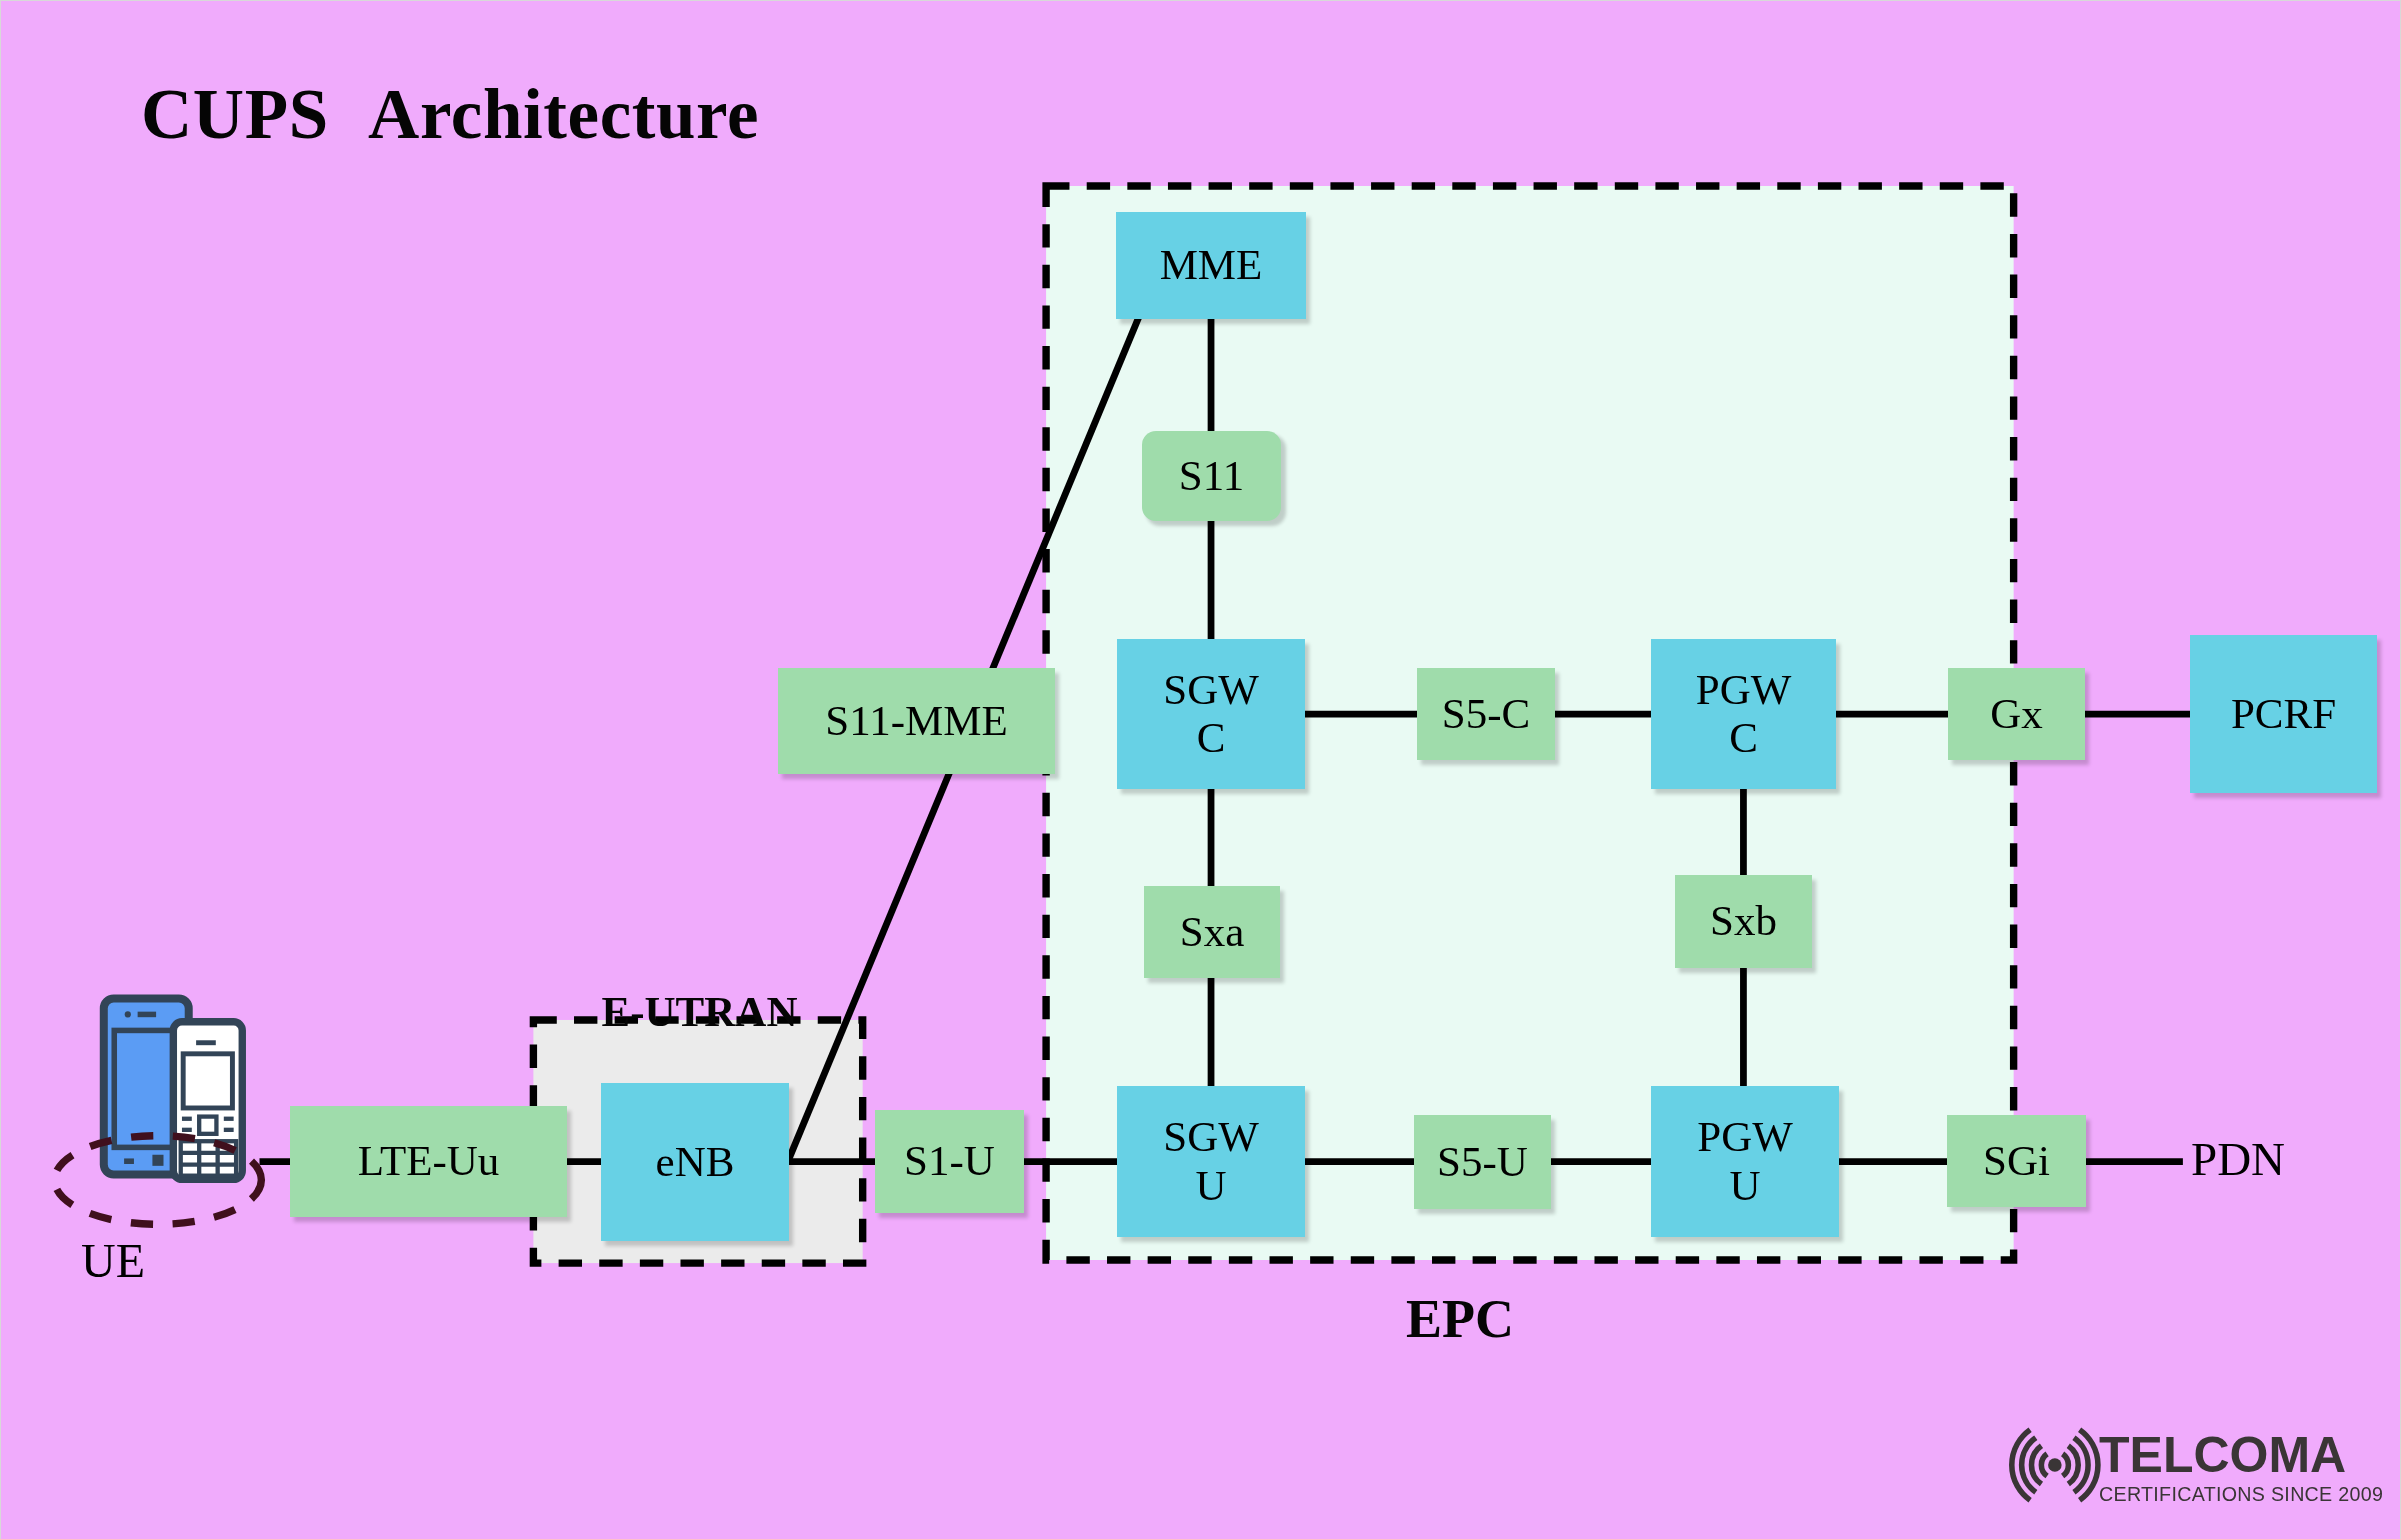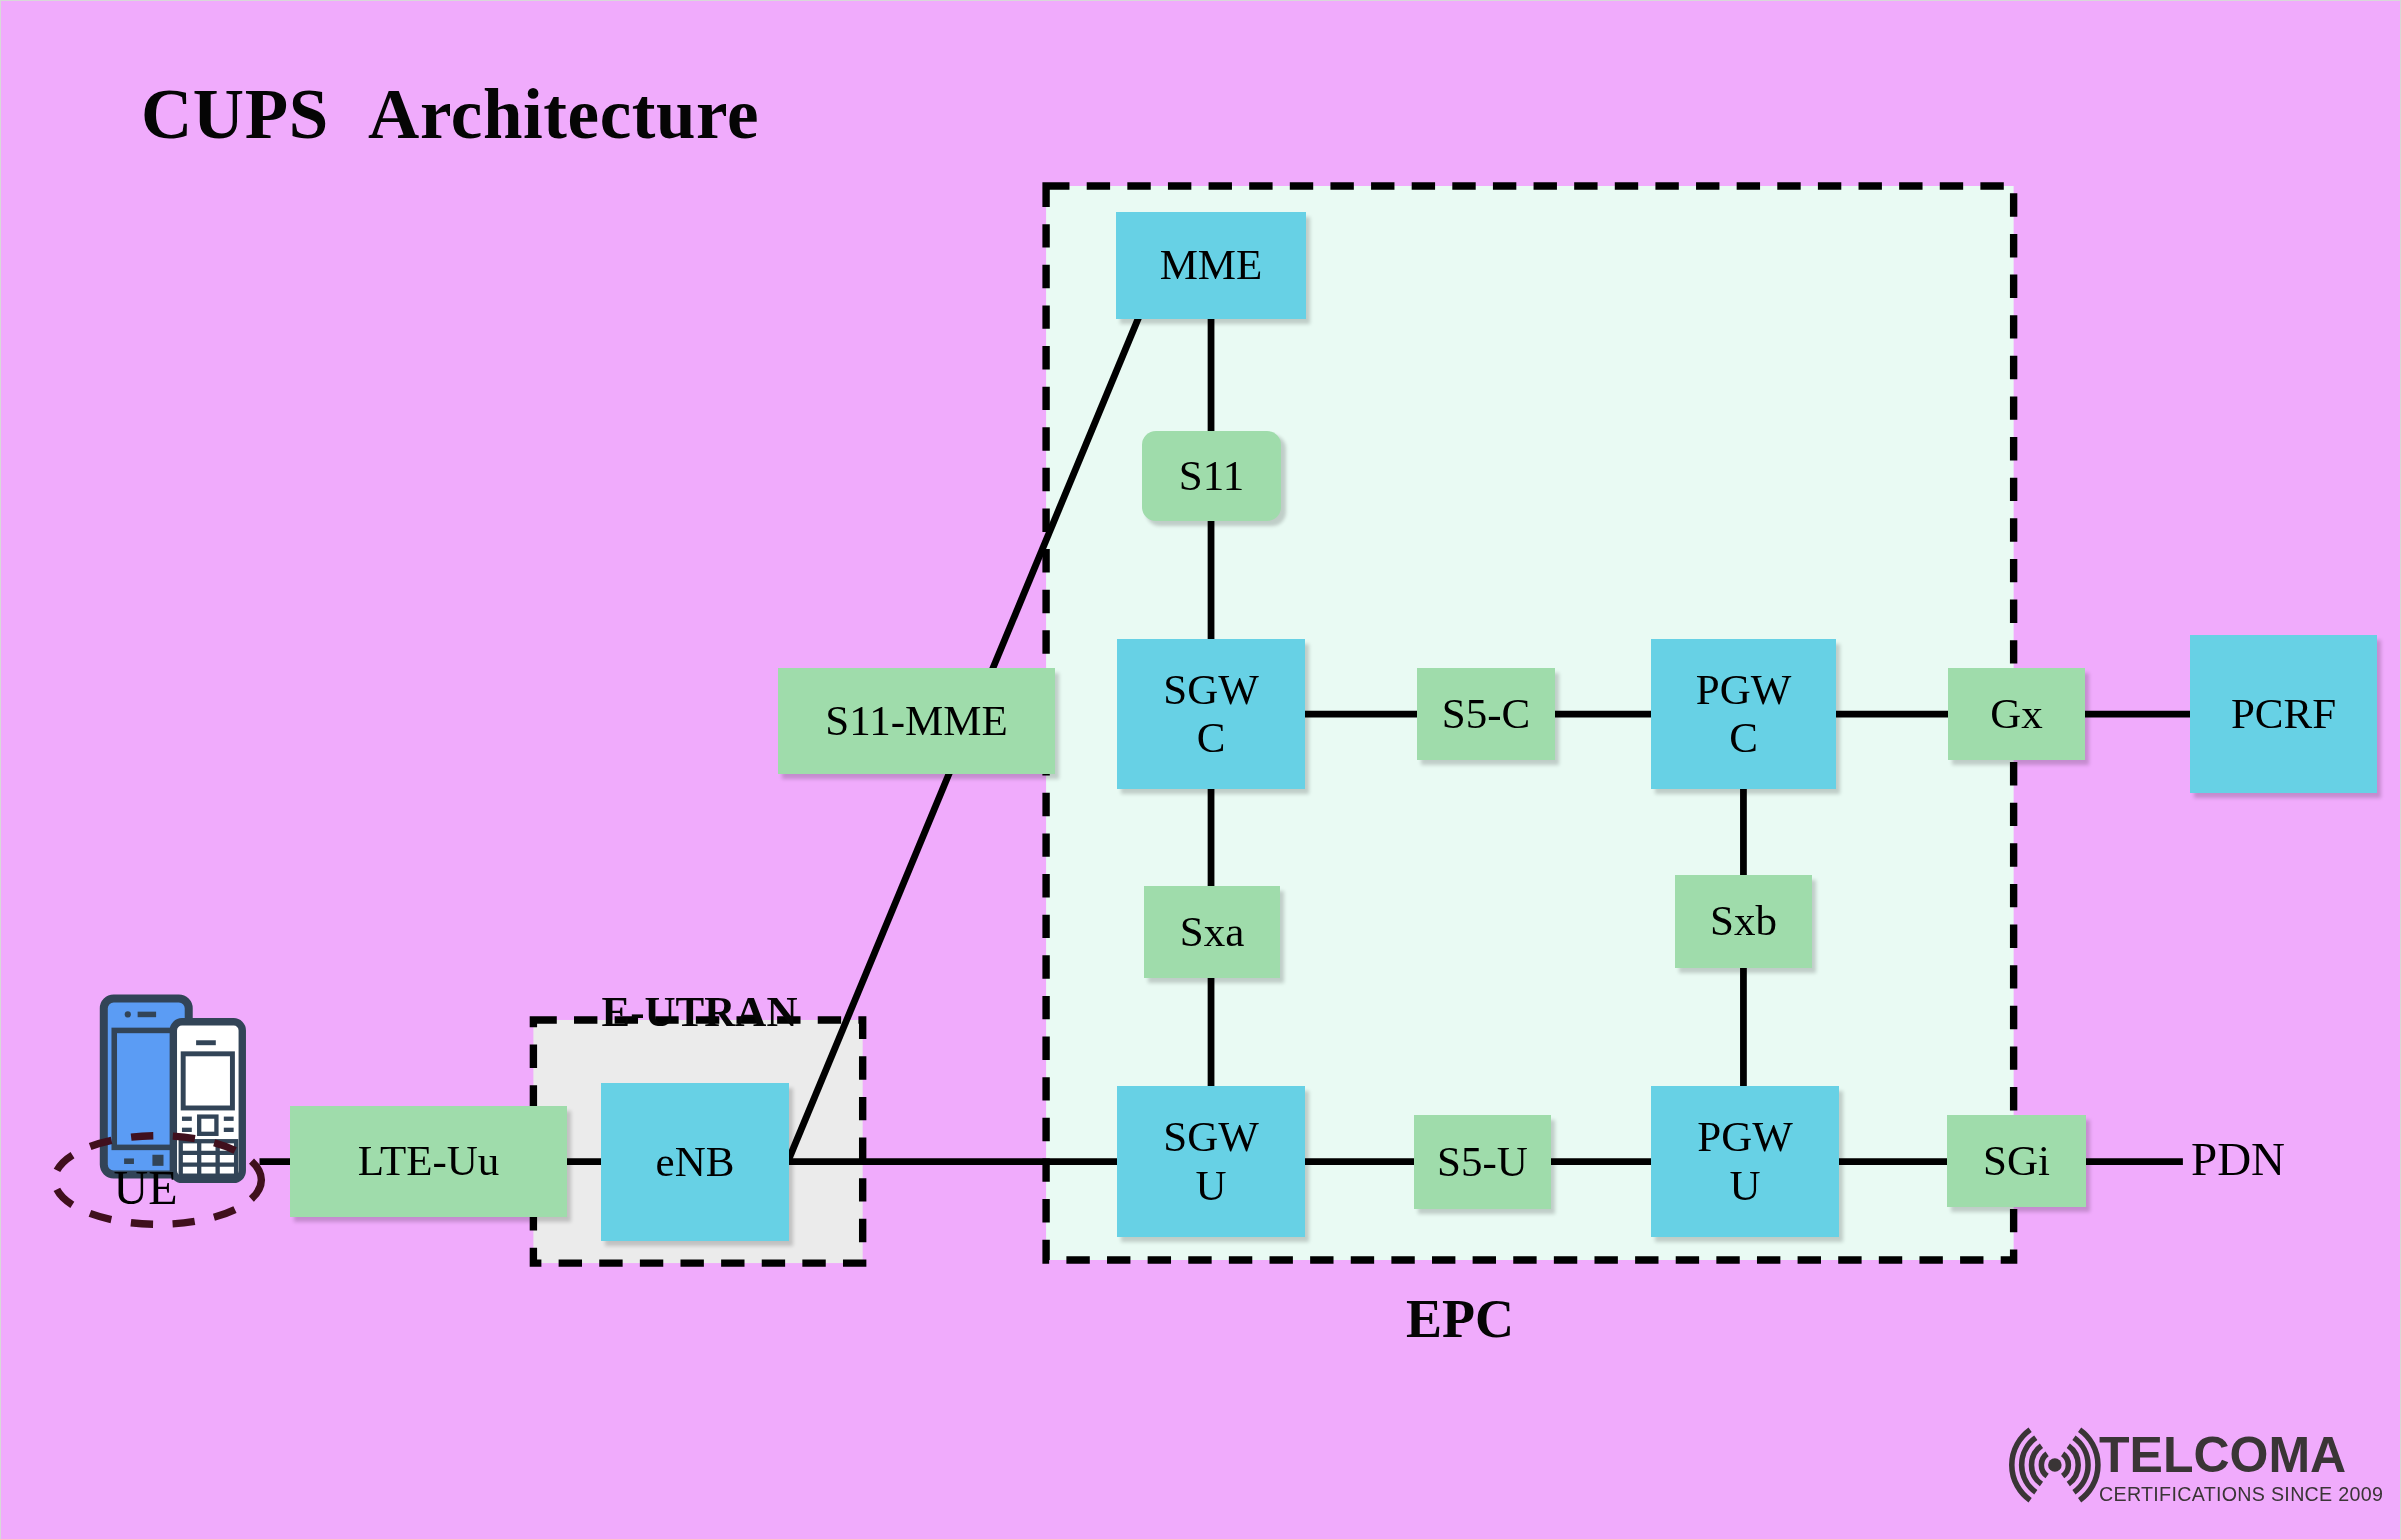--- a/index.html
+++ b/index.html
@@ -152,40 +152,43 @@
   </div>
 
   <div class="abs node" style="left:600px;top:1082px;width:188px;height:158px;">
     <span>eNB</span>
   </div>
 
   <div class="abs iface" style="left:289px;top:1105px;width:277px;height:111px;">
     <span>LTE-Uu</span>
   </div>
 
+  <div class="abs iface" style="left:874px;top:1109px;width:149px;height:103px;">
+    <span>S1-U</span>
+  </div>
 
   <div class="abs node" style="left:1116px;top:1085px;width:188px;height:151px;">
     <span>SGW</span>
     <span>U</span>
   </div>
 
   <div class="abs iface" style="left:1413px;top:1114px;width:137px;height:94px;">
     <span>S5-U</span>
   </div>
 
   <div class="abs node" style="left:1650px;top:1085px;width:188px;height:151px;">
     <span>PGW</span>
     <span>U</span>
   </div>
 
   <div class="abs iface" style="left:1946px;top:1114px;width:139px;height:92px;">
     <span>SGi</span>
   </div>
 
-  <div class="abs plain-label" style="left:80px;top:1159px;width:129px;text-align:center;font-size:48px;">UE</div>
+  <div class="abs plain-label" style="left:80px;top:1232px;width:129px;text-align:left;font-size:48px;">UE</div>
 
   <div class="abs plain-label" style="left:2190px;top:1131px;font-size:47px;">PDN</div>
 
   <div class="abs logo-text" style="left:2098px;top:1429px;">
     <div class="logo-name">TELCOMA</div>
     <div class="logo-tagline">CERTIFICATIONS SINCE 2009</div>
   </div>
 
 </div>
 

